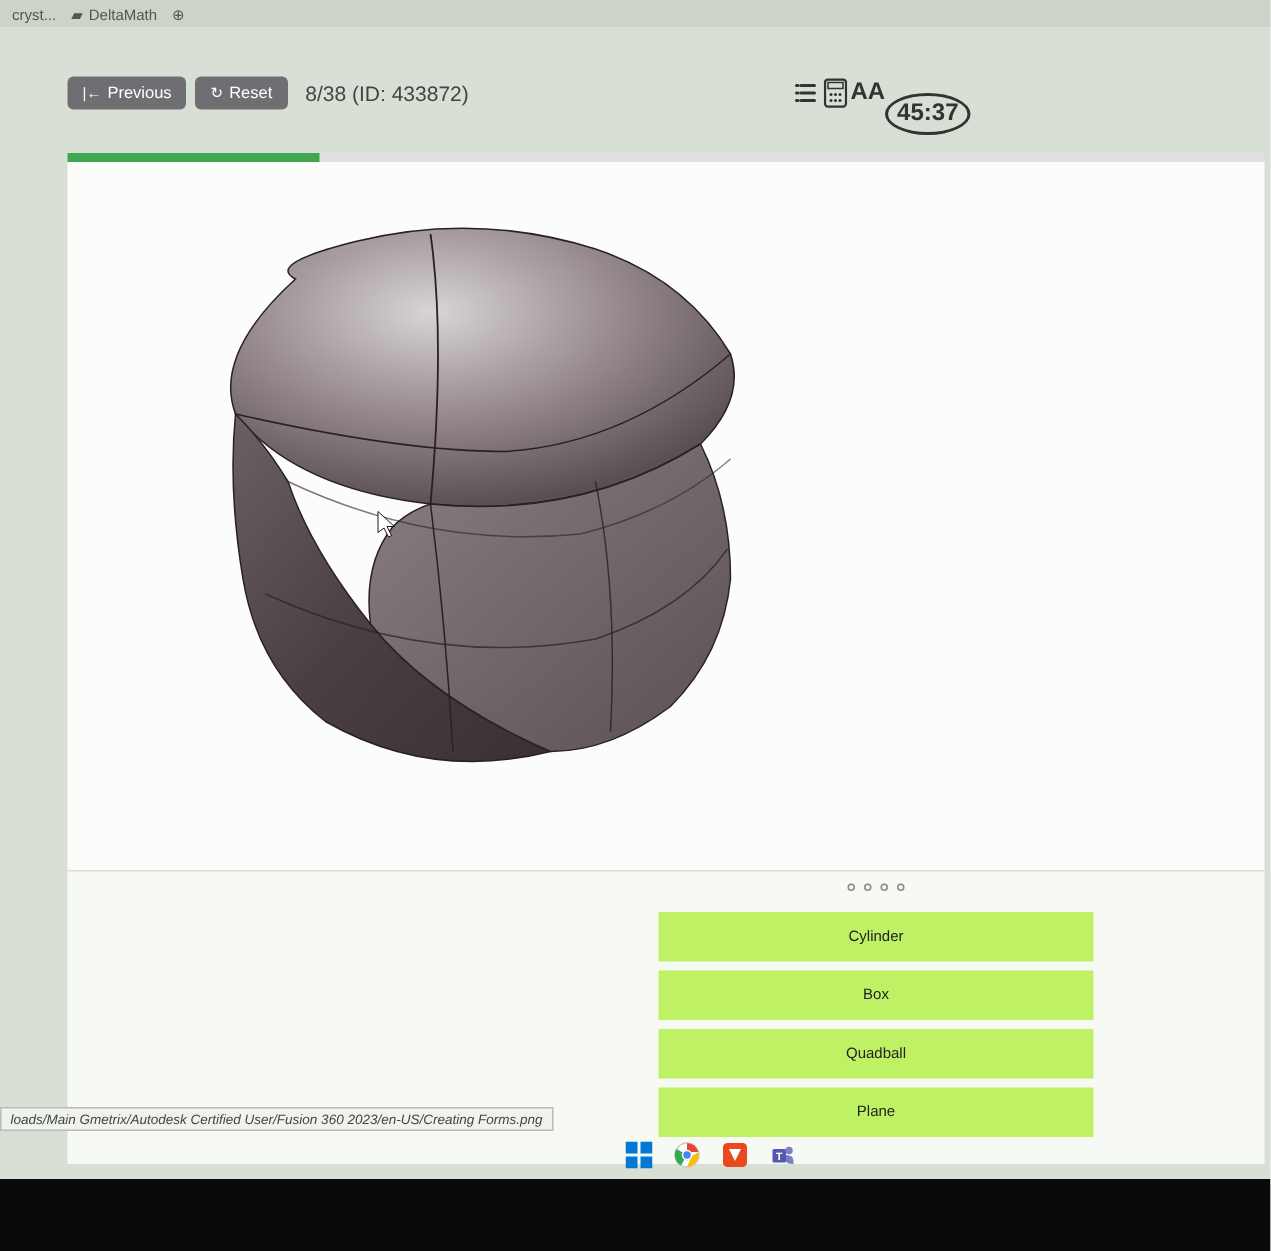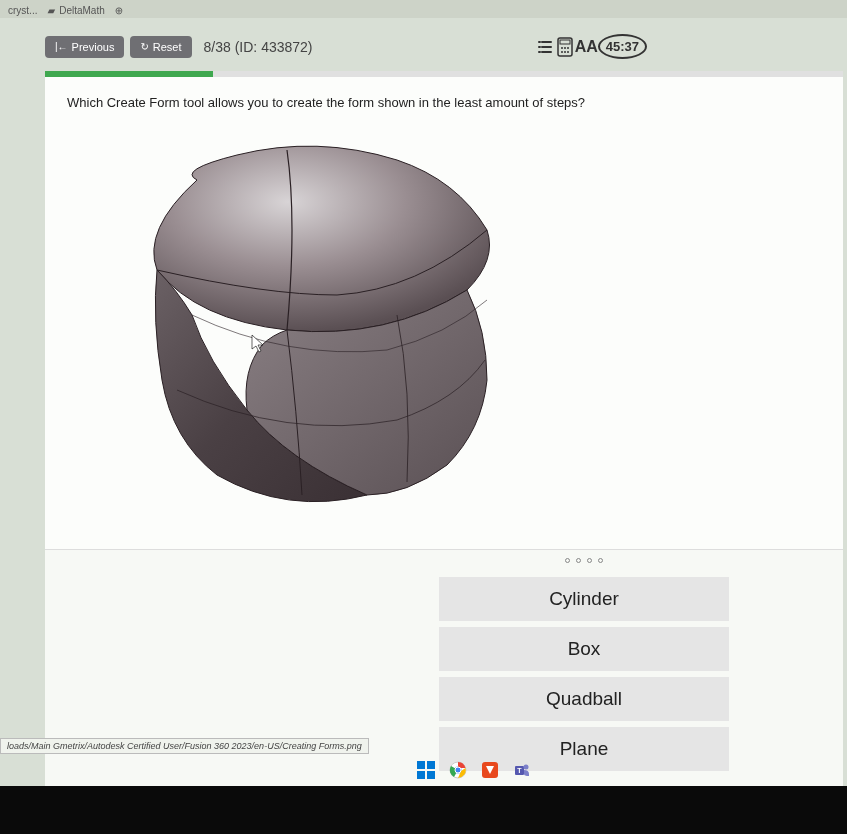--- a/index.html
+++ b/index.html
@@ -87,23 +87,24 @@
     .font-icon {
       font-size: 16px;
       font-weight: 600;
       color: #333;
       cursor: pointer;
     }
     .timer-circle {
       border: 2px solid #333;
       border-radius: 50%;
       padding: 3px 6px;
-      font-size: 13px;
+      font-size: 16px;
       font-weight: 600;
       color: #333;
+      margin-top: 28px;
     }
     .progress-bar {
       height: 6px;
       background: #e0e0e0;
       width: 798px;
       position: relative;
     }
     .progress-fill {
       height: 100%;
       background: #3fa84f;
@@ -158,24 +159,24 @@
       background: transparent;
     }
     .answers {
       display: flex;
       flex-direction: column;
       gap: 6px;
       width: 290px;
       margin-left: 280px;
     }
     .answer-btn {
-      background: #e5e5e5;
+      background: #bef264;
       border: none;
       padding: 11px 0;
-      font-size: 19px;
+      font-size: 10px;
       color: #222;
       cursor: pointer;
       text-align: center;
     }
     .status-bar {
       position: absolute;
       bottom: 80px;
       left: 0;
       background: #f0f3ed;
       border: 1px solid #bbb;
@@ -261,21 +262,20 @@
       <span class="font-icon">AA</span>
       <span class="timer-circle">45:37</span>
     </div>
   </div>
 
   <div class="progress-bar">
     <div class="progress-fill"></div>
   </div>
 
   <div class="question-area">
-    <div class="question-text">Which Create Form tool allows you to create the form shown in the least amount of steps?</div>
     <div class="image-area">
       <svg class="shape-svg" viewBox="0 0 440 400">
         <defs>
           <radialGradient id="topGrad" cx="40%" cy="30%" r="70%">
             <stop offset="0%" stop-color="#d8d4d6"></stop>
             <stop offset="50%" stop-color="#9a8e92"></stop>
             <stop offset="100%" stop-color="#5a4f53"></stop>
           </radialGradient>
           <linearGradient id="frontGrad" x1="0%" y1="0%" x2="100%" y2="100%">
             <stop offset="0%" stop-color="#6b6165"></stop>

